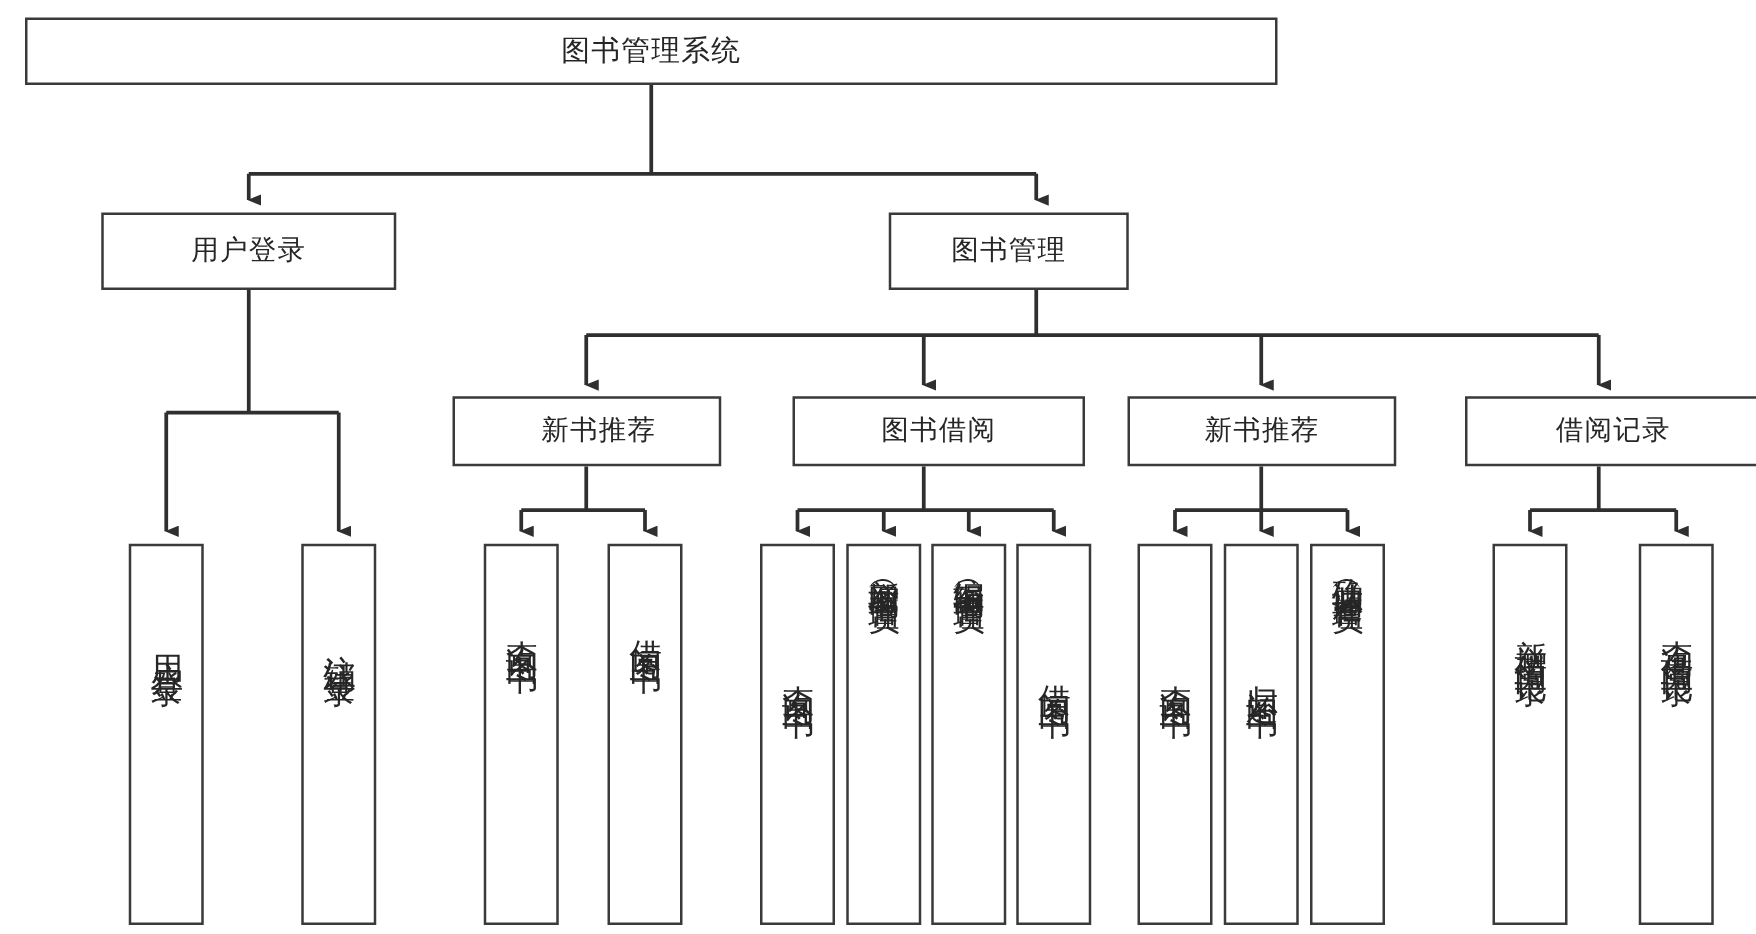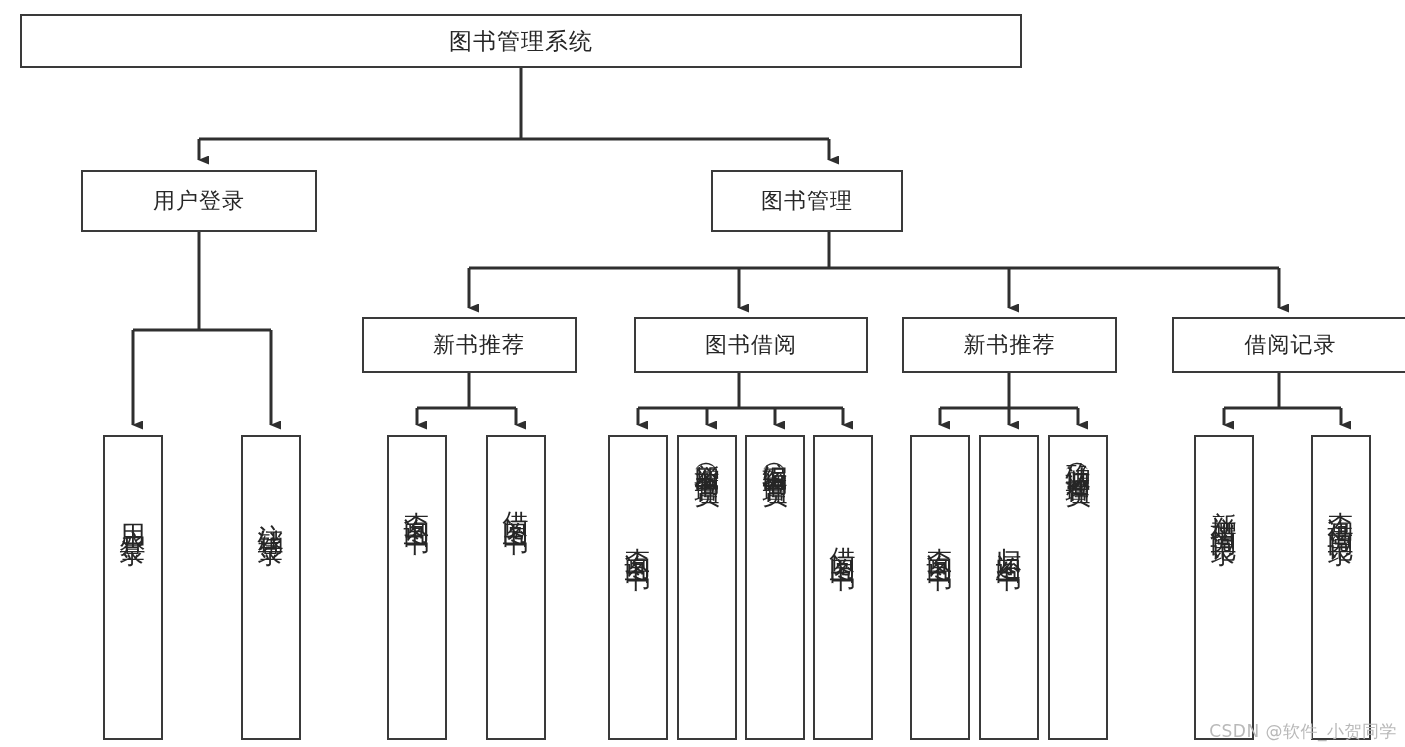--- a/index.html
+++ b/index.html
@@ -157,15 +157,14 @@
     <span class="lbl">确认归还（管理员）</span>
   </div>
 
   <div class="node v-node mid" style="left:1194px;top:435px;width:60px;height:305px;">
     <span class="lbl">新增借阅记录</span>
   </div>
   <div class="node v-node mid" style="left:1311px;top:435px;width:60px;height:305px;">
     <span class="lbl">查询借阅记录</span>
   </div>
 
-  <div class="watermark">CSDN @软件_小贺同学</div>
 
 </div>
 
 </body></html>

